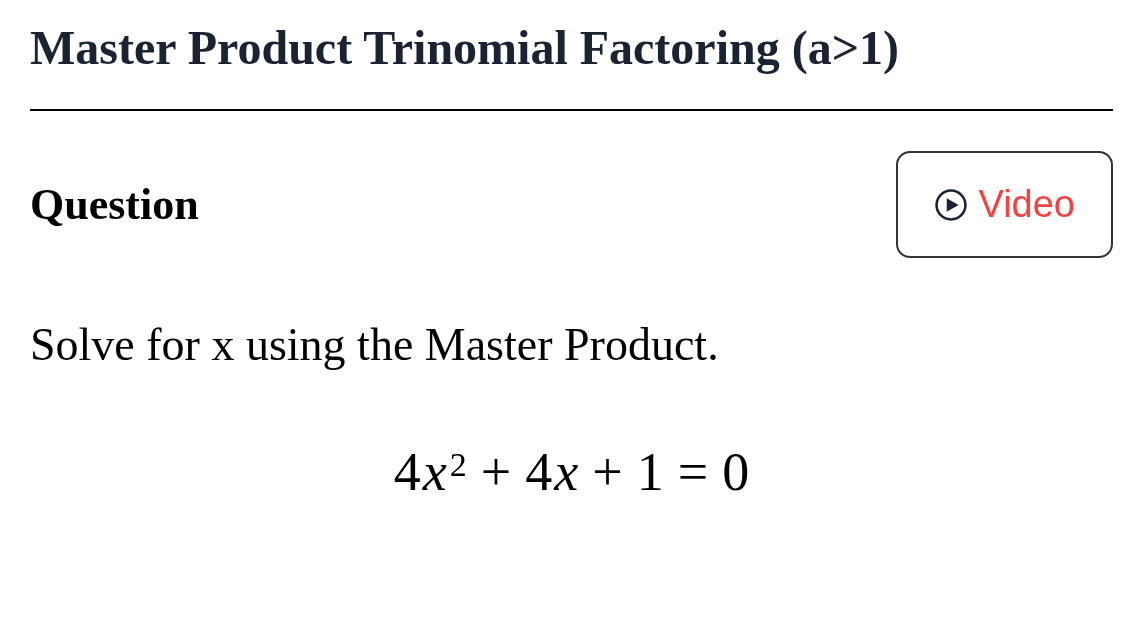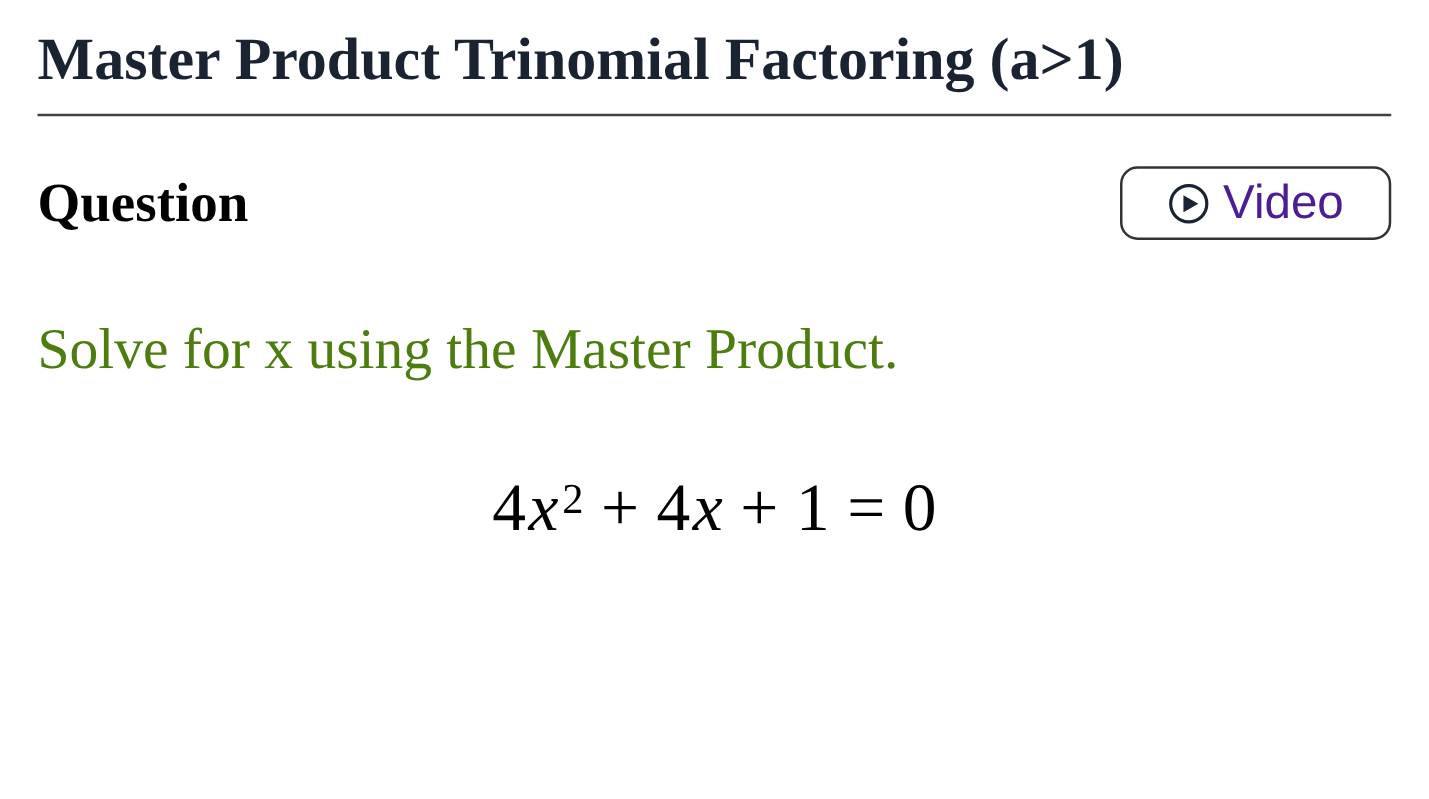--- a/index.html
+++ b/index.html
@@ -13,22 +13,22 @@
       width: 1143px;
       height: 639px;
       padding: 20px 30px;
       color: #1a2332;
     }
     .page-title {
       font-size: 48px;
       font-weight: bold;
       color: #1a2332;
       margin-bottom: 40px;
-      padding-bottom: 16px;
-      border-bottom: 2px solid #404040;
+      padding-bottom: 34px;
+      border-bottom: 2px solid #000000;
       font-family: Georgia, 'Times New Roman', serif;
     }
     .question-row {
       display: flex;
       align-items: center;
       gap: 18px;
       margin-top: 40px;
       margin-bottom: 60px;
     }
     .question-label {
@@ -36,37 +36,37 @@
       font-weight: bold;
       color: #000000;
       font-family: Georgia, 'Times New Roman', serif;
       margin-right: auto;
     }
     .action-button {
       display: flex;
       align-items: center;
       justify-content: space-between;
       gap: 10px;
-      padding: 6px 36px;
+      padding: 30px 36px;
       font-size: 38px;
       font-family: 'Segoe UI', Arial, sans-serif;
       border: 2px solid #333333;
       border-radius: 14px;
       background: #ffffff;
-      color: #4c1d95;
+      color: #ef4444;
       cursor: pointer;
     }
     .play-icon-wrap {
       display: inline-flex;
       align-items: center;
       justify-content: center;
     }
     .instruction-text {
       font-size: 46px;
-      color: #4d7c0f;
+      color: #000000;
       font-family: Georgia, 'Times New Roman', serif;
       margin-bottom: 70px;
       font-weight: normal;
     }
     .equation-row {
       display: flex;
       justify-content: center;
       align-items: baseline;
       font-family: 'Cambria Math', 'Times New Roman', serif;
       font-size: 54px;

